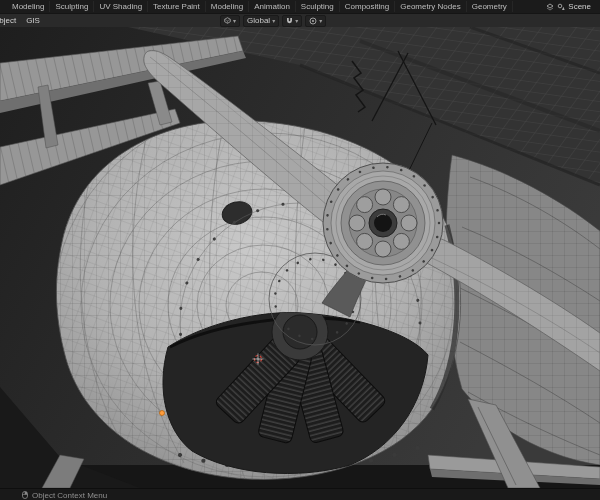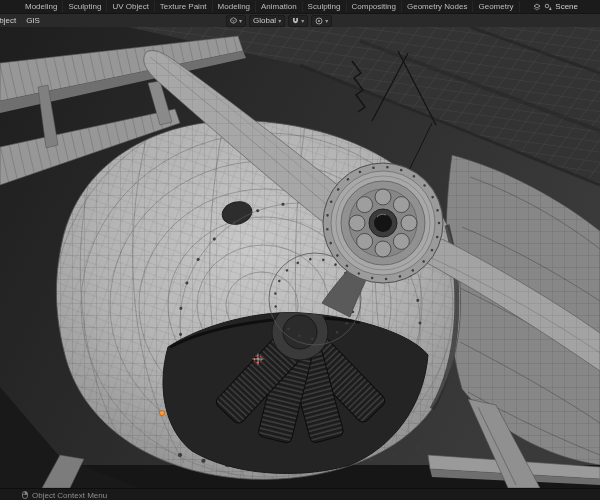--- a/index.html
+++ b/index.html
@@ -4,55 +4,55 @@
 <style>
   html,body{margin:0;padding:0;}
   body{
     width:600px;height:500px;overflow:hidden;background:#111;
     font-family:"Liberation Sans", sans-serif;
     -webkit-font-smoothing:antialiased;
   }
   
   .topbar{
     height:13px;background:#1b1b1b;display:flex;align-items:center;
-    font-size:8px;color:#bdbdbd;padding:0 20px;white-space:nowrap;
+    font-size:8px;color:#bdbdbd;padding:0 7px;white-space:nowrap;
   }
   .tab{padding:1px 5px;border-right:1px solid #262626;cursor:default;}
   .topbar-right{margin-left:auto;display:flex;align-items:center;gap:3px;color:#cfcfcf;padding-right:2px;}
   .mini-ico{display:inline-block;vertical-align:middle;}
   
   .vheader{
     height:13px;border-top:1px solid #151515;background:#2a2a2a;
     display:flex;align-items:center;font-size:8px;color:#d2d2d2;
     position:relative;overflow:hidden;
   }
   .menu{padding:0 5px;}
   .menu-object{margin-left:-12px;}
-  .hdr-cluster{position:absolute;left:226px;top:0;height:13px;display:flex;align-items:center;gap:3px;}
+  .hdr-cluster{position:absolute;left:220px;top:0;height:13px;display:flex;align-items:center;gap:3px;}
   .seg{
     background:#232323;border:1px solid #1a1a1a;border-radius:2px;
     display:flex;align-items:center;gap:2px;padding:0 3px;height:10px;color:#c9c9c9;
   }
   .chev{font-size:6px;color:#9a9a9a;line-height:1;}
   
   .viewport{position:relative;width:600px;height:461px;background:#2e2e2e;}
   .viewport svg{display:block;}
   
   .statusbar{
     height:12px;background:#191919;border-top:1px solid #0e0e0e;
     display:flex;align-items:center;gap:4px;font-size:8px;color:#8f8f8f;padding:0 22px;
   }
 </style>
 </head>
 <body>
 
 <div class="topbar">
   <span class="tab">Modeling</span>
   <span class="tab">Sculpting</span>
-  <span class="tab">UV Object</span>
+  <span class="tab">UV Shading</span>
   <span class="tab">Texture Paint</span>
   <span class="tab">Modeling</span>
   <span class="tab">Animation</span>
   <span class="tab">Sculpting</span>
   <span class="tab">Compositing</span>
   <span class="tab">Geometry Nodes</span>
   <span class="tab">Geometry</span>
   <span class="topbar-right">
     <svg class="mini-ico" width="8" height="8" viewBox="0 0 8 8">
         <path d="M4 1 7 3 4 5 1 3Z" fill="none" stroke="#a8a8a8" stroke-width="0.9"></path>

